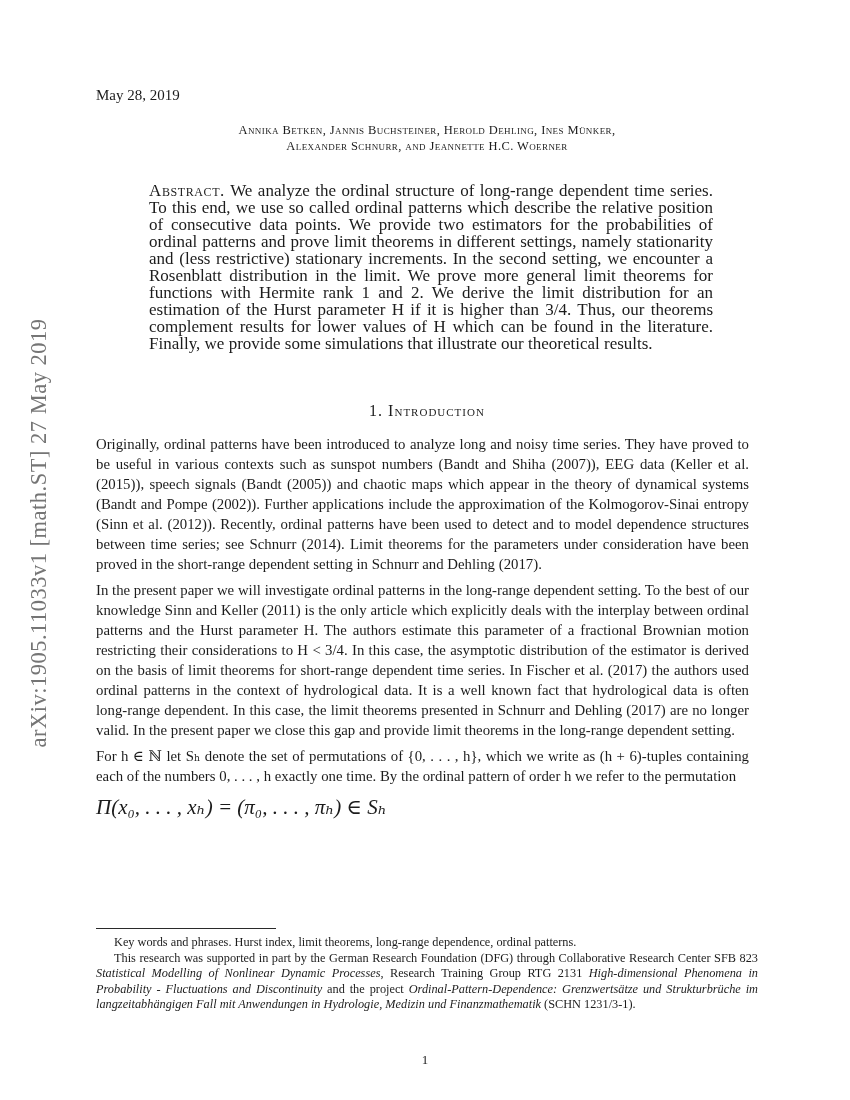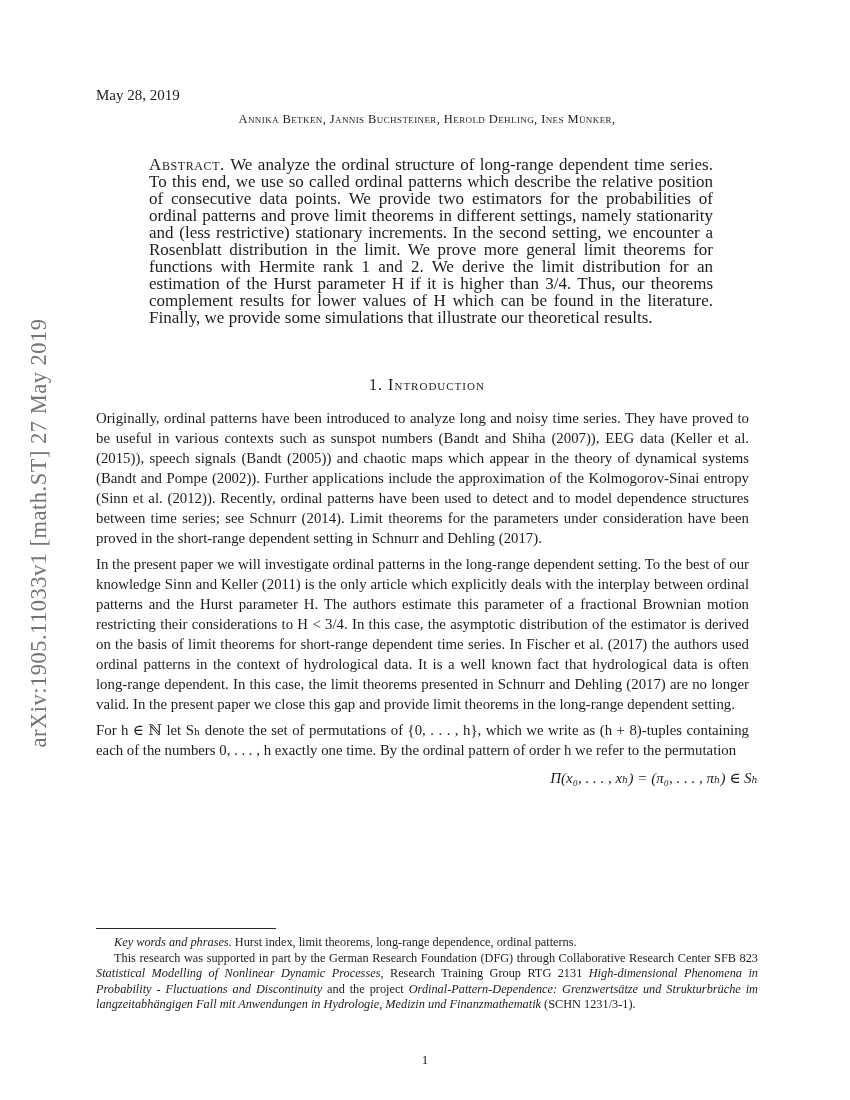--- a/index.html
+++ b/index.html
@@ -46,21 +46,21 @@
 
   .title {
     margin-top: 16px;
     font-size: 15.5px;
     font-weight: bold;
     text-align: center;
     letter-spacing: 0.4px;
   }
 
   .authors {
-    margin-top: 8px;
+    margin-top: 19px;
     font-size: 12.5px;
     font-variant: small-caps;
     letter-spacing: 0.4px;
     text-align: center;
     line-height: 15.5px;
   }
 
   .abstract {
     margin: 28px 45px 0 53px;
     font-size: 17px;
@@ -83,42 +83,42 @@
   .body-text p {
     margin: 6px 9px 0 0;
     font-size: 14.8px;
     line-height: 20px;
     text-align: justify;
   }
   .body-text p.first { margin-top: 14px; }
 
   .equation {
     margin-top: 9px;
-    text-align: right;
-    font-size: 15px;
+    text-align: left;
+    font-size: 21px;
     font-style: italic;
   }
 
   .footnote {
     position: absolute;
     left: 96px;
     top: 928px;
     width: 662px;
     font-size: 12.3px;
     line-height: 15.6px;
     text-align: justify;
   }
   .footnote-rule {
     width: 180px;
     border: 0;
     border-top: 1px solid #2a2a2a;
     margin: 0 0 6px 0;
   }
   .footnote p { margin: 0; text-indent: 18px; }
-  .kw-label { font-style: italic; }
+  .kw-label { }
 
   .page-number {
     position: absolute;
     left: 0;
     top: 1052px;
     width: 100%;
     text-align: center;
     font-size: 13px;
   }
 </style>
@@ -129,32 +129,33 @@
 
   <div class="arxiv-stamp">arXiv:1905.11033v1  [math.ST]  27 May 2019</div>
 
   <div class="content">
 
     <div class="date">May 28, 2019</div>
 
 
     <div class="authors">
       <div>Annika Betken, Jannis Buchsteiner, Herold Dehling, Ines Münker,</div>
+      <div>Alexander Schnurr, and Jeannette H.C. Woerner</div>
     </div>
 
     <div class="abstract">
       <span class="abstract-label">Abstract.</span><span> We analyze the ordinal structure of long-range dependent time series. To this end, we use so called ordinal patterns which describe the relative position of consecutive data points. We provide two estimators for the probabilities of ordinal patterns and prove limit theorems in different settings, namely stationarity and (less restrictive) stationary increments. In the second setting, we encounter a Rosenblatt distribution in the limit. We prove more general limit theorems for functions with Hermite rank 1 and 2. We derive the limit distribution for an estimation of the Hurst parameter H if it is higher than 3/4. Thus, our theorems complement results for lower values of H which can be found in the literature. Finally, we provide some simulations that illustrate our theoretical results.</span>
     </div>
 
     <div class="section-heading">1. Introduction</div>
 
     <div class="body-text">
       <p class="first">Originally, ordinal patterns have been introduced to analyze long and noisy time series. They have proved to be useful in various contexts such as sunspot numbers (Bandt and Shiha (2007)), EEG data (Keller et al. (2015)), speech signals (Bandt (2005)) and chaotic maps which appear in the theory of dynamical systems (Bandt and Pompe (2002)). Further applications include the approximation of the Kolmogorov-Sinai entropy (Sinn et al. (2012)). Recently, ordinal patterns have been used to detect and to model dependence structures between time series; see Schnurr (2014). Limit theorems for the parameters under consideration have been proved in the short-range dependent setting in Schnurr and Dehling (2017).</p>
       <p>In the present paper we will investigate ordinal patterns in the long-range dependent setting. To the best of our knowledge Sinn and Keller (2011) is the only article which explicitly deals with the interplay between ordinal patterns and the Hurst parameter H. The authors estimate this parameter of a fractional Brownian motion restricting their considerations to H &lt; 3/4. In this case, the asymptotic distribution of the estimator is derived on the basis of limit theorems for short-range dependent time series. In Fischer et al. (2017) the authors used ordinal patterns in the context of hydrological data. It is a well known fact that hydrological data is often long-range dependent. In this case, the limit theorems presented in Schnurr and Dehling (2017) are no longer valid. In the present paper we close this gap and provide limit theorems in the long-range dependent setting.</p>
-      <p>For h ∈ ℕ let Sₕ denote the set of permutations of {0, . . . , h}, which we write as (h + 8)-tuples containing each of the numbers 0, . . . , h exactly one time. By the ordinal pattern of order h we refer to the permutation</p>
+      <p>For h ∈ ℕ let Sₕ denote the set of permutations of {0, . . . , h}, which we write as (h + 6)-tuples containing each of the numbers 0, . . . , h exactly one time. By the ordinal pattern of order h we refer to the permutation</p>
     </div>
 
     <div class="equation">Π(x₀, . . . , xₕ) = (π₀, . . . , πₕ) ∈ Sₕ</div>
 
   </div>
 
   <div class="footnote">
     <hr class="footnote-rule">
     <p><span class="kw-label">Key words and phrases.</span><span> Hurst index, limit theorems, long-range dependence, ordinal patterns.</span></p>
     <p><span>This research was supported in part by the German Research Foundation (DFG) through Collaborative Research Center SFB 823 </span><span style="font-style: italic;">Statistical Modelling of Nonlinear Dynamic Processes</span><span>, Research Training Group RTG 2131 </span><span style="font-style: italic;">High-dimensional Phenomena in Probability - Fluctuations and Discontinuity</span><span> and the project </span><span style="font-style: italic;">Ordinal-Pattern-Dependence: Grenzwertsätze und Strukturbrüche im langzeitabhängigen Fall mit Anwendungen in Hydrologie, Medizin und Finanzmathematik</span><span> (SCHN 1231/3-1).</span></p>

